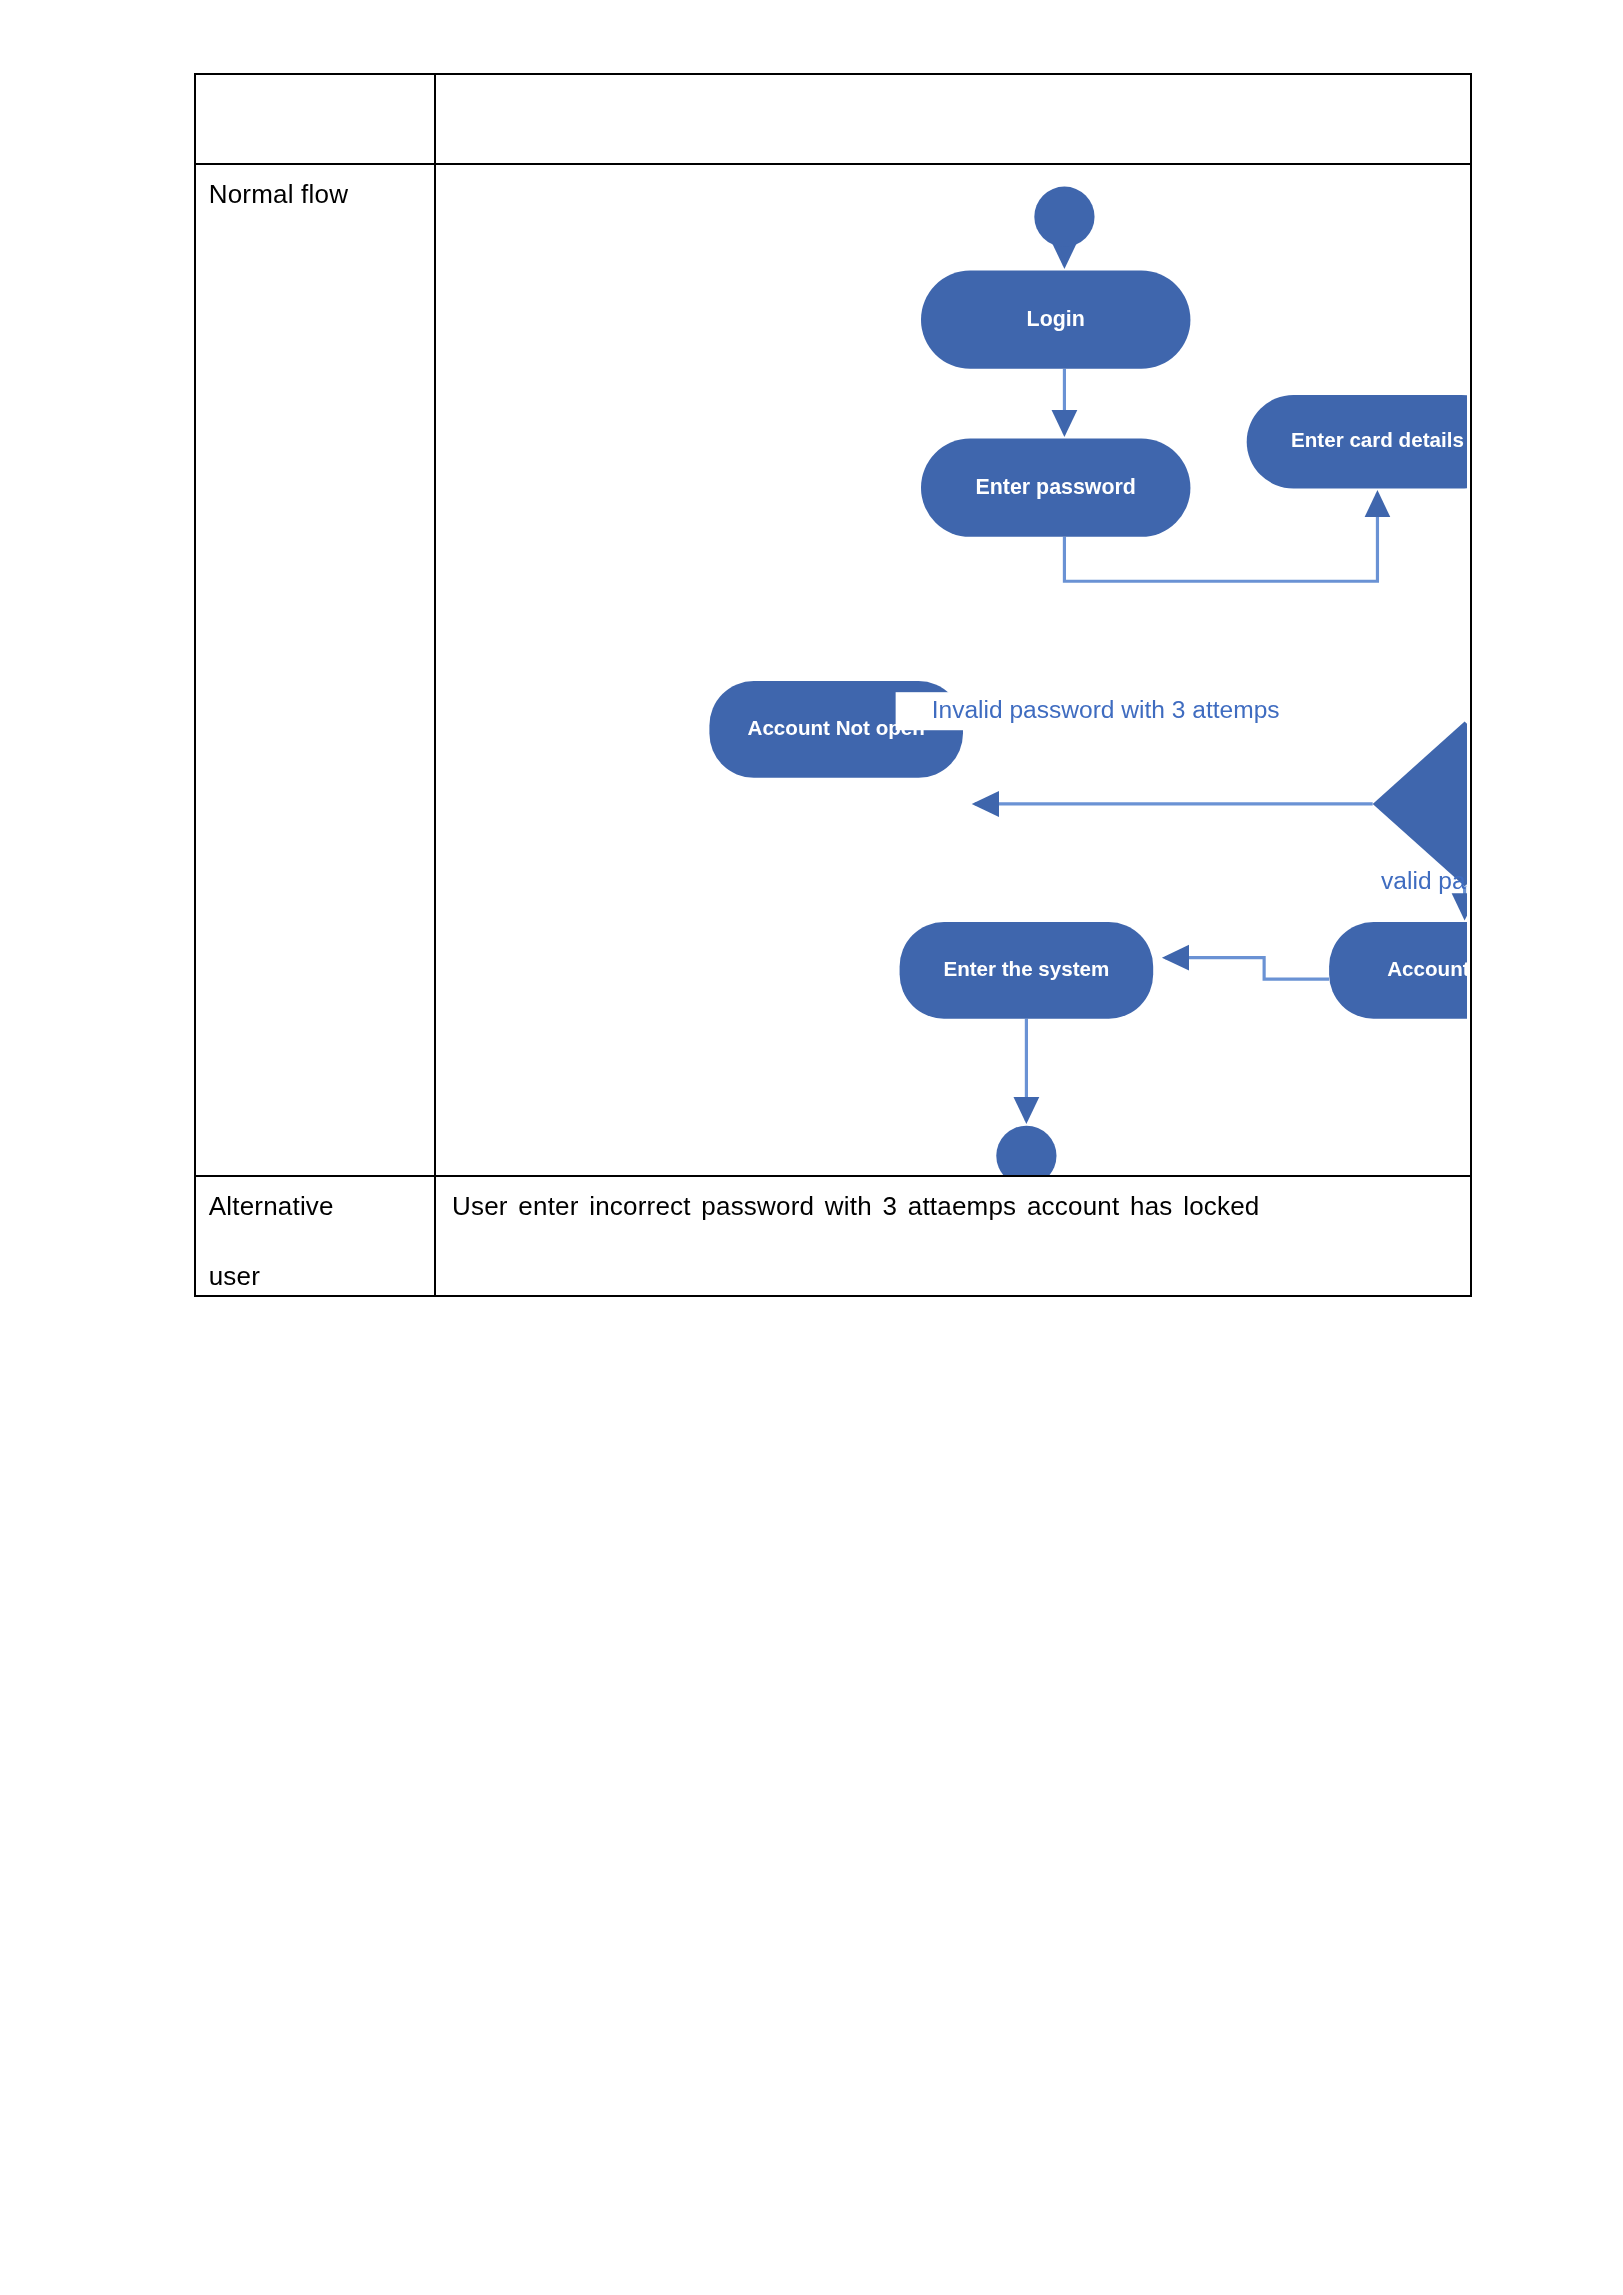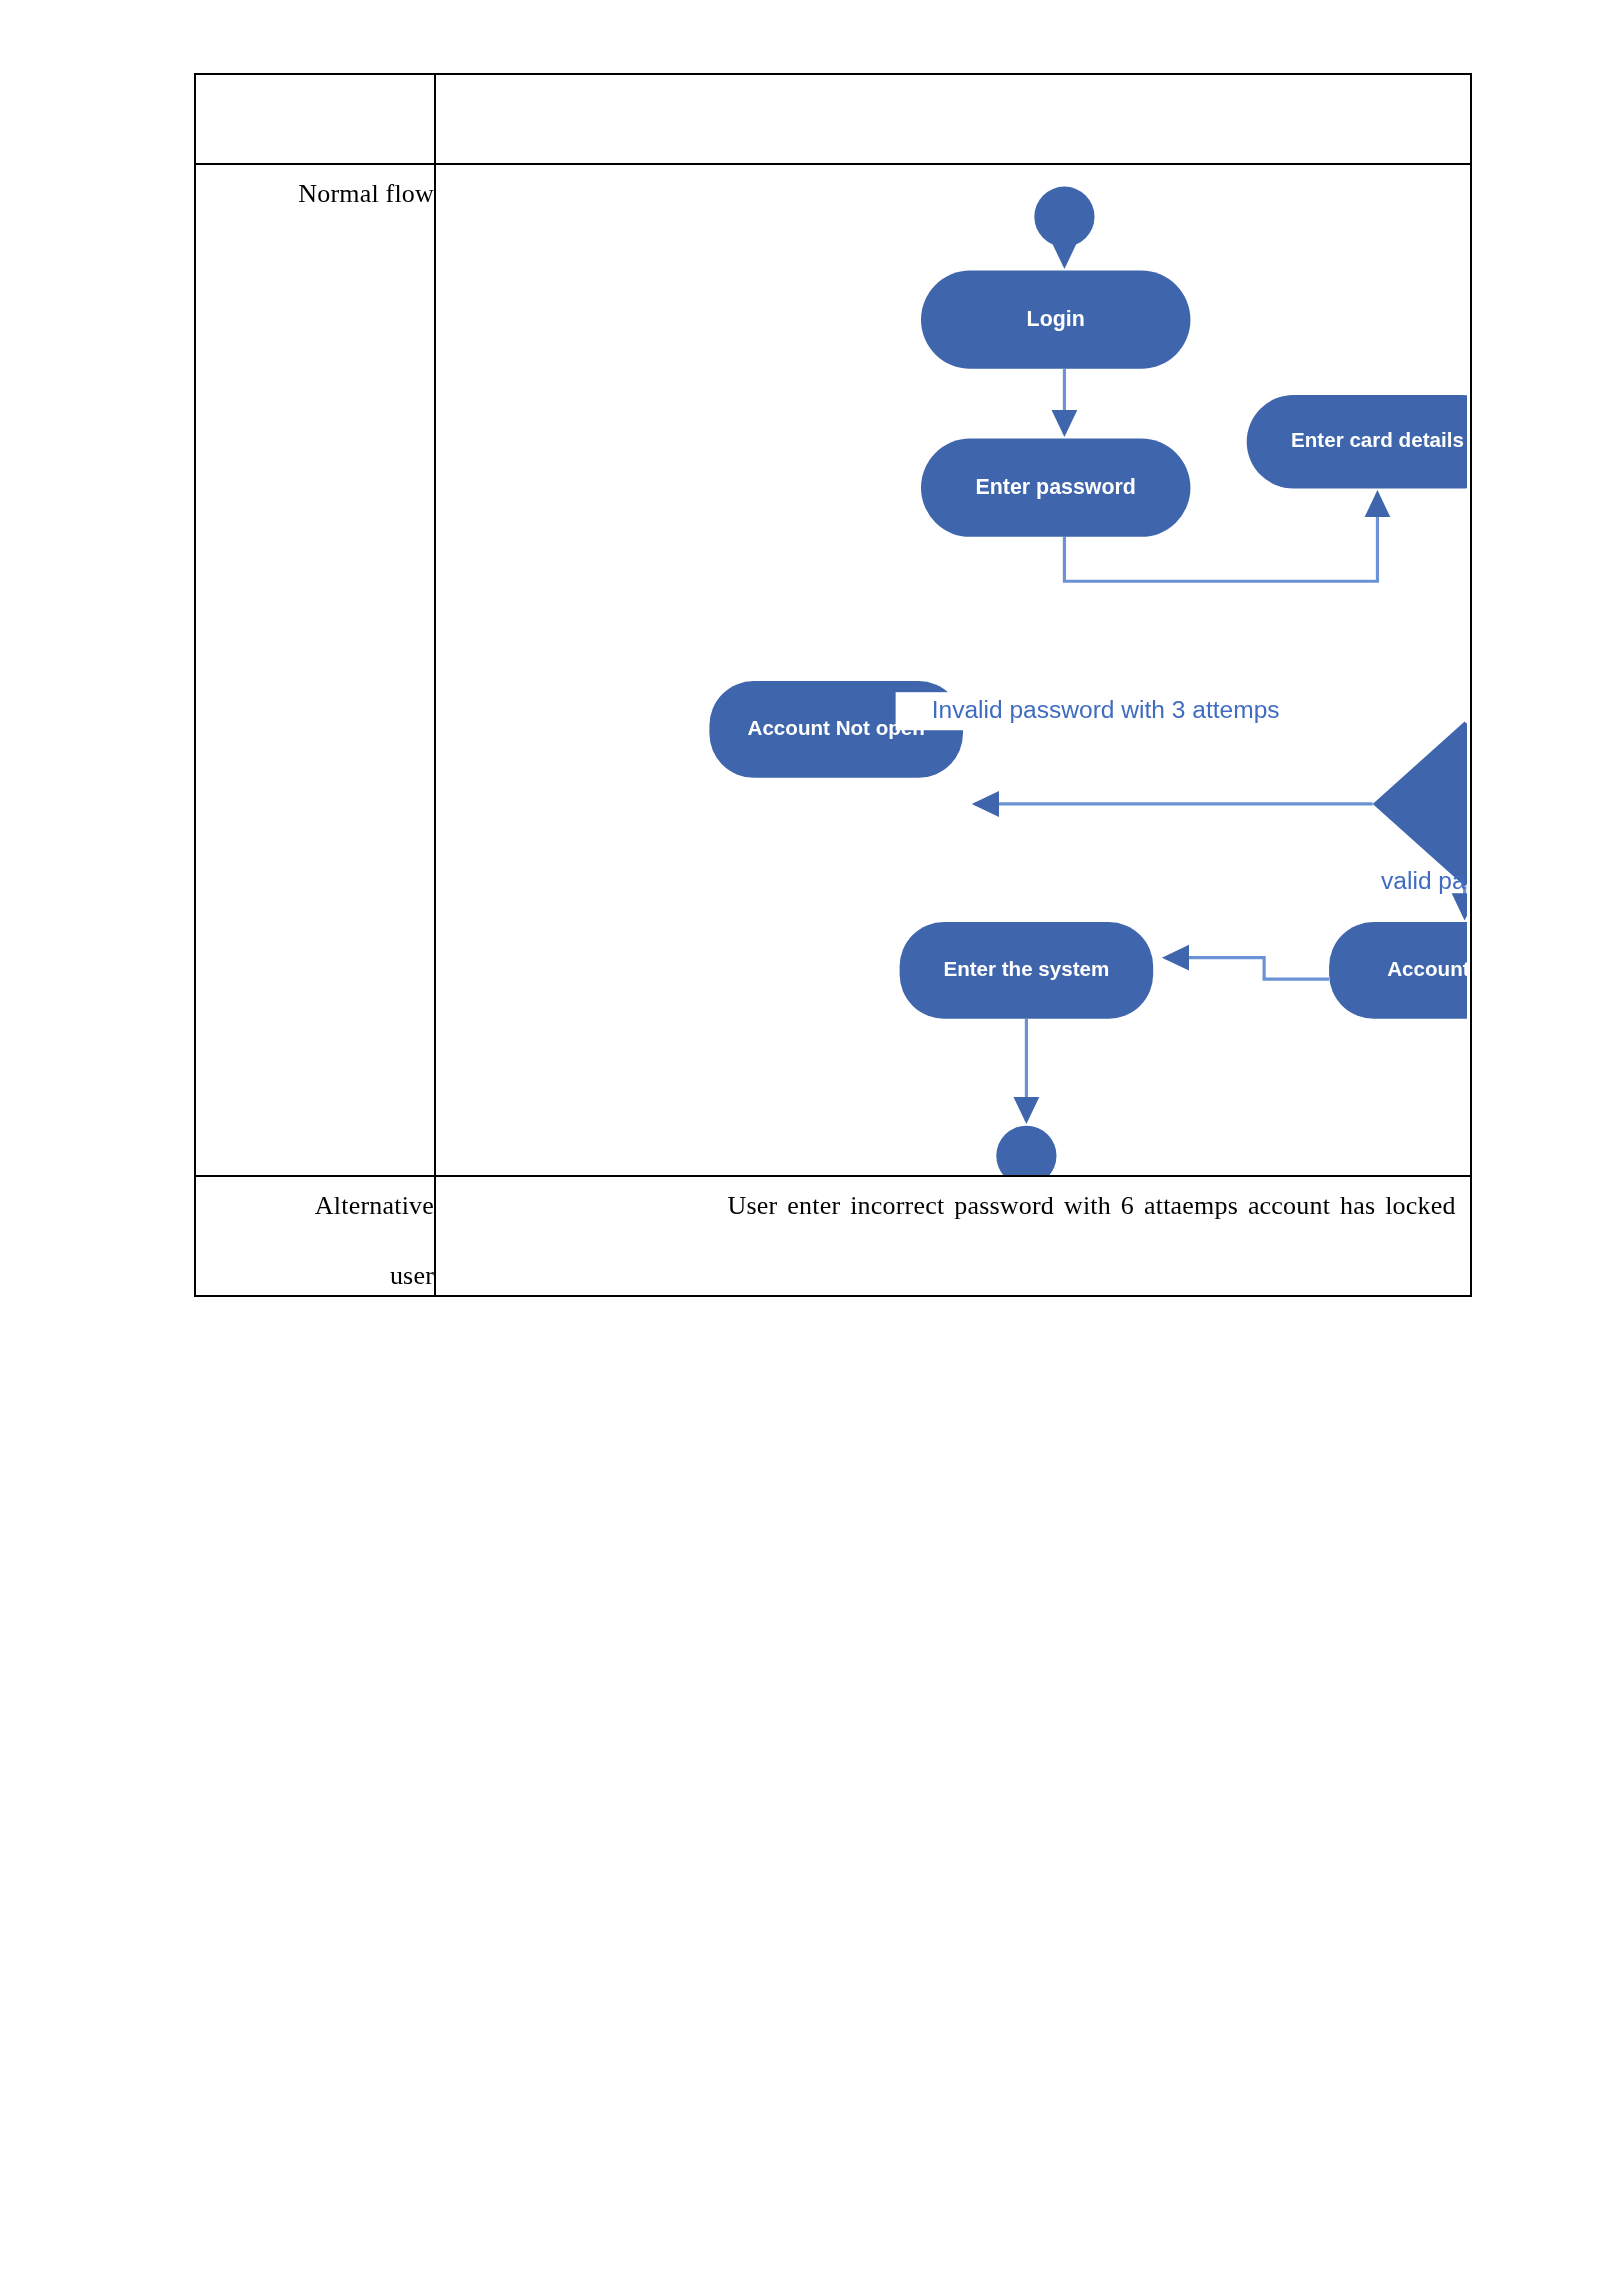--- a/index.html
+++ b/index.html
@@ -39,27 +39,26 @@
   }
   .col-label { width: 240px; }
   .col-body  { width: 1036px; }
 
   .row-spacer td   { height: 88px; }
   .row-diagram td  { height: 1010px; }
   .row-alt td      { height: 113px; border-radius: 20px; }
   .row-exception td{ height: 89px; }
 
   .cell-text {
-    font-family: Liberation Serif, serif;
+    font-family: Liberation Sans, sans-serif;
     font-size: 26px;
     line-height: 1.42;
     color: #000000;
     padding: 11px 0 0 11px;
     letter-spacing: 0.2px;
-    text-align: right;
   }
   .cell-text.body-pad {
     padding: 11px 14.3px 0 16px;
     word-spacing: 3.2px;
   }
   .cell-text.label-pad {
     padding: 11px 0 0 12.7px;
   }
 
   
@@ -188,21 +187,21 @@
           </div>
         </td>
       </tr>
 
       <tr class="row-alt">
         <td>
           <div class="cell-text label-pad">Alternative</div>
           <div class="cell-text label-pad" style="padding-top:33px;">user</div>
         </td>
         <td>
-          <div class="cell-text body-pad">User enter incorrect  password with 6 attaemps  account  has  locked</div>
+          <div class="cell-text body-pad">User enter incorrect  password with 3 attaemps  account  has  locked</div>
         </td>
       </tr>
 
 
     </tbody>
   </table>
 
 </div>
 
 

